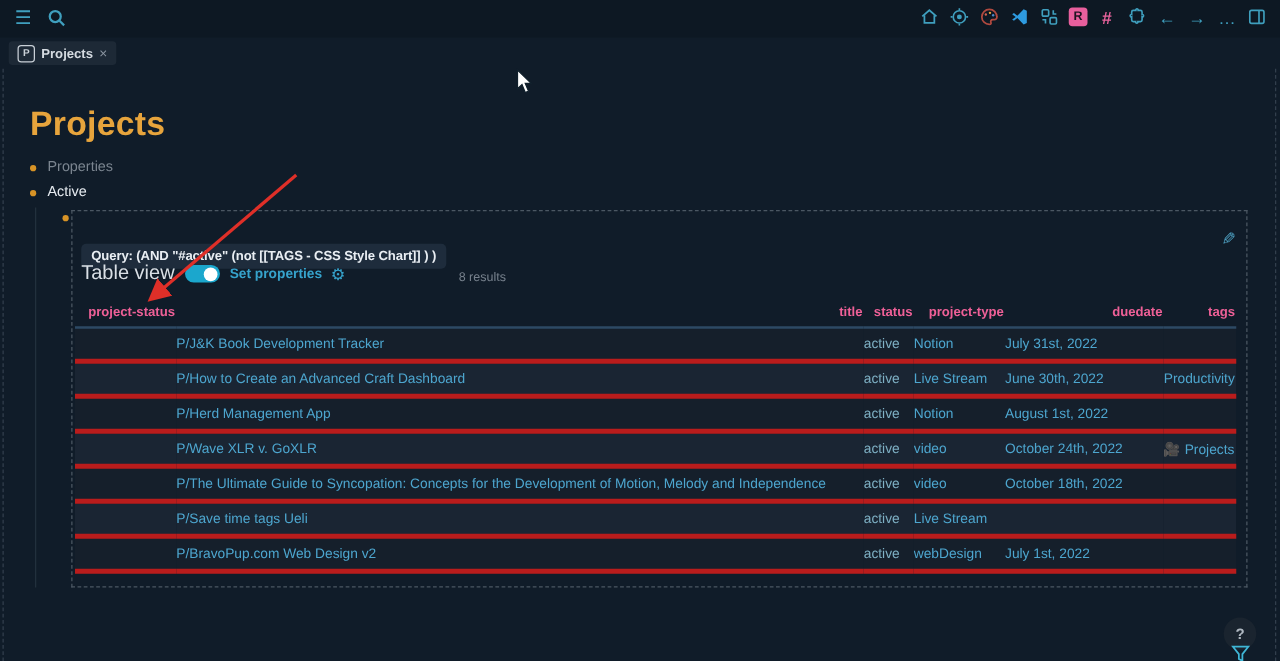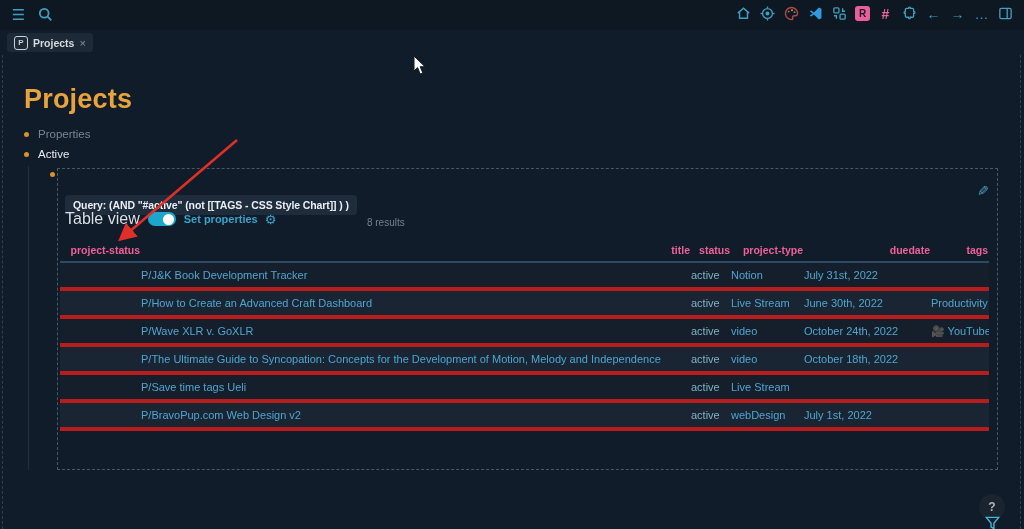--- a/index.html
+++ b/index.html
@@ -211,25 +211,33 @@
         <tr>
     <td class="c-pstatus"></td>
     <td class="c-title">P/How to Create an Advanced Craft Dashboard</td>
     <td class="c-status">active</td>
     <td class="c-type">Live Stream</td>
     <td class="c-due">June 30th, 2022</td>
     <td class="c-tags">Productivity</td>
   </tr>
         <tr>
     <td class="c-pstatus"></td>
+    <td class="c-title">P/Herd Management App</td>
+    <td class="c-status">active</td>
+    <td class="c-type">Notion</td>
+    <td class="c-due">August 1st, 2022</td>
+    <td class="c-tags"></td>
+  </tr>
+        <tr>
+    <td class="c-pstatus"></td>
     <td class="c-title">P/Wave XLR v. GoXLR</td>
     <td class="c-status">active</td>
     <td class="c-type">video</td>
     <td class="c-due">October 24th, 2022</td>
-    <td class="c-tags">🎥 YouTube</td>
+    <td class="c-tags">🎥 Projects</td>
   </tr>
         <tr>
     <td class="c-pstatus"></td>
     <td class="c-title">P/The Ultimate Guide to Syncopation: Concepts for the Development of Motion, Melody and Independence</td>
     <td class="c-status">active</td>
     <td class="c-type">video</td>
     <td class="c-due">October 18th, 2022</td>
     <td class="c-tags"></td>
   </tr>
         <tr>

